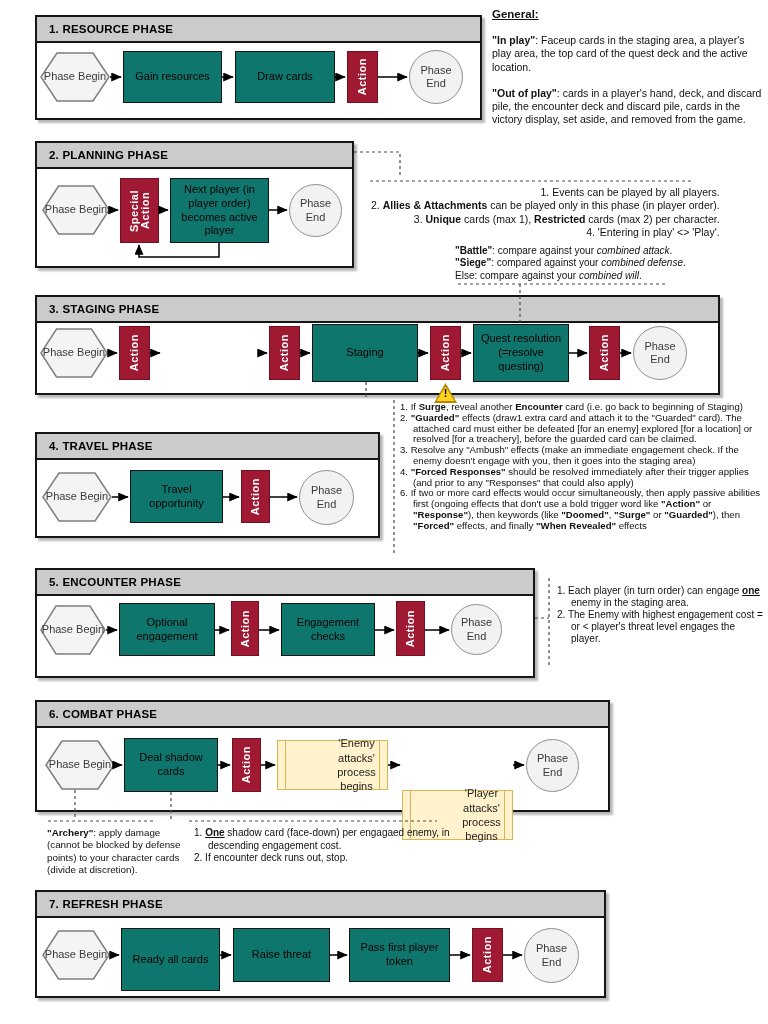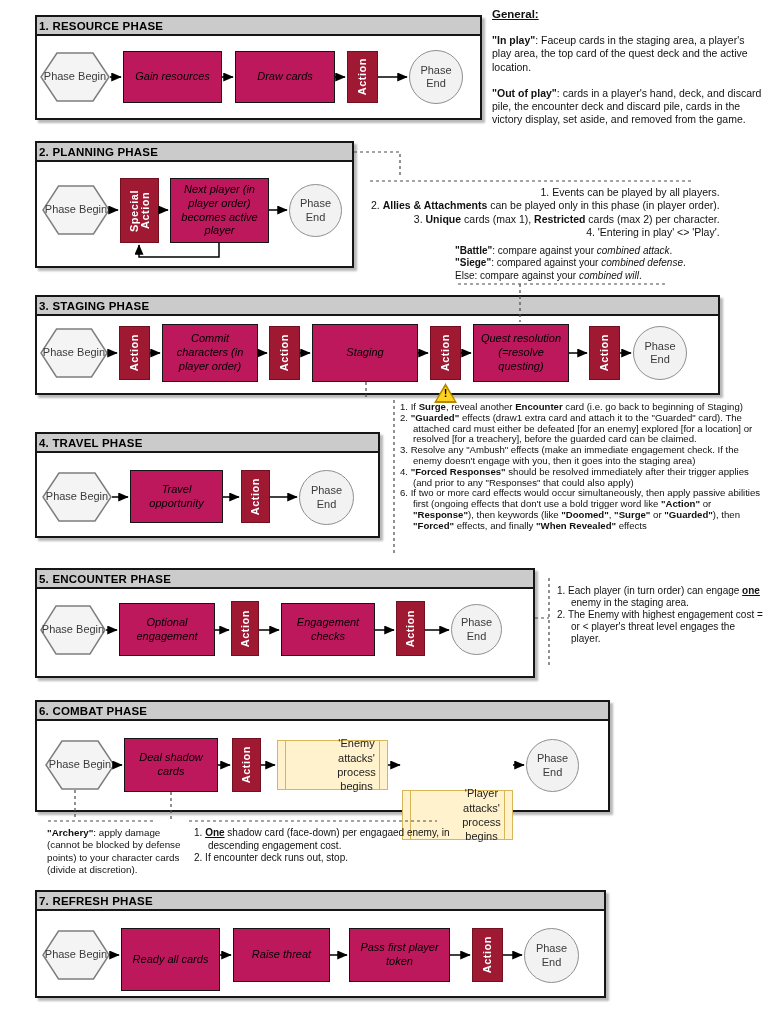--- a/index.html
+++ b/index.html
@@ -7,35 +7,35 @@
   #page {
     position:relative; width:768px; height:1024px; overflow:hidden;
     font-family:"Liberation Sans", sans-serif; color:#111; background:#fff;
   }
   
   .panel {
     position:absolute; background:#fff; border:2px solid #161616;
     box-shadow:2.5px 2.5px 2px rgba(0,0,0,0.28);
   }
   .panel-header {
-    height:19px; background:#cbcbcb; border-bottom:2px solid #161616;
-    display:flex; align-items:center; padding-left:2px;
+    height:26px; background:#cbcbcb; border-bottom:2px solid #161616;
+    display:flex; align-items:center; padding-left:12px;
     font-weight:bold; font-size:11.5px; letter-spacing:.2px; color:#000;
   }
   
   .node { position:absolute; display:flex; align-items:center; justify-content:center; text-align:center; }
   .hex svg { position:absolute; inset:0; width:100%; height:100%; }
   .hex .lbl { position:relative; font-size:11px; color:#3a3a3a; line-height:1.2; }
   .circle {
     border:1.5px solid #8f8f8f; border-radius:50%; background:#f2f2f2;
     font-size:11px; color:#3a3a3a; line-height:1.2;
   }
   .process {
-    background:#be185d; border:1.5px solid #141414; font-size:11px; color:#000;
-    line-height:1.25; padding:2px 4px;font-style:italic;
+    background:#0f766e; border:1.5px solid #141414; font-size:11px; color:#000;
+    line-height:1.25; padding:2px 4px;
   }
   .action {
     background:#a01933; border:1.5px solid #701021; color:#fff;
   }
   .action .vtext {
     writing-mode:vertical-rl; transform:rotate(180deg);
     font-weight:bold; font-size:11px; letter-spacing:.5px; line-height:1;
   }
   .subprocess {
     background:#fff2cc; border:1.5px solid #d6b656; font-size:11px; color:#222;
@@ -128,21 +128,20 @@
   </section>
   <div class="node hex" style="left:40px;top:328px;width:68px;height:50px">
     <svg viewBox="0 0 70 50" preserveAspectRatio="none">
         <polygon points="17,1 53,1 69,25 53,49 17,49 1,25" fill="#f4f4f4" stroke="#7d7d7d" stroke-width="1.5"></polygon>
       </svg>
     <span class="lbl">Phase Begin</span>
   </div>
   <div class="node action" style="left:119px;top:326px;width:31px;height:54px">
       <span class="vtext">Action</span>
     </div>
-  <div class="node process" style="left:162px;top:324px;width:96px;height:58px">Commit characters (in player order)</div>
   <div class="node action" style="left:269px;top:326px;width:31px;height:54px">
       <span class="vtext">Action</span>
     </div>
   <div class="node process" style="left:312px;top:324px;width:106px;height:58px">Staging</div>
   <div class="node action" style="left:430px;top:326px;width:31px;height:54px">
       <span class="vtext">Action</span>
     </div>
   <div class="node process" style="left:473px;top:324px;width:96px;height:58px">Quest resolution (=resolve questing)</div>
   <div class="node action" style="left:589px;top:326px;width:31px;height:54px">
       <span class="vtext">Action</span>

